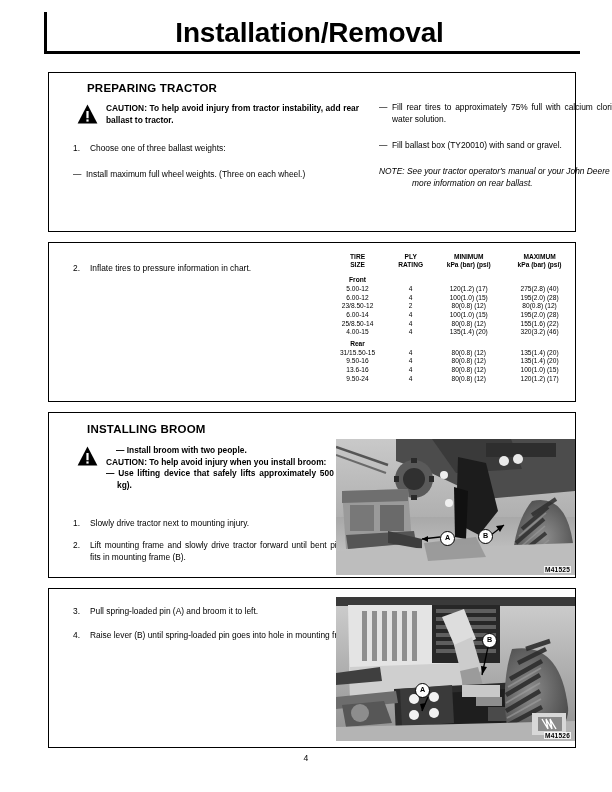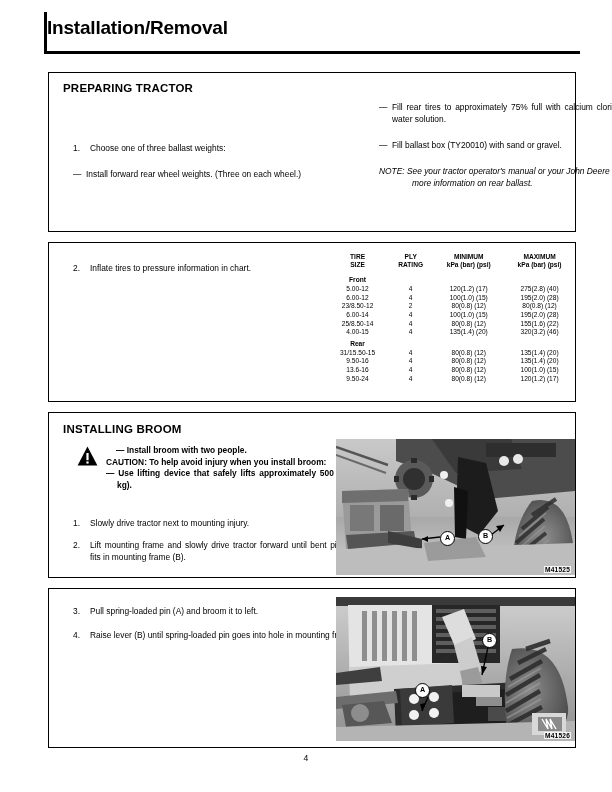--- a/index.html
+++ b/index.html
@@ -32,38 +32,39 @@
     height: 42px;
     border-left: 3px solid #000;
     border-bottom: 3px solid #000;
     box-sizing: border-box;
   }
   .header-title {
     position: absolute;
     left: 0;
     right: 8px;
     top: 5px;
-    text-align: left;
-    font-size: 19px;
+    text-align: center;
+    font-size: 28px;
     font-weight: bold;
     letter-spacing: -0.2px;
   }
 
   
   .panel {
     position: absolute;
     border: 1.5px solid #000;
     box-sizing: border-box;
     background: #fff;
   }
 
   .sec-title {
     font-size: 11.5px;
     font-weight: bold;
     letter-spacing: 0.2px;
+    margin-left: 24px;
   }
 
   .body-txt {
     font-size: 8.4px;
     line-height: 12.2px;
     text-align: justify;
   }
   .body-txt.nojust { text-align: left; }
 
   .bold-txt {
@@ -196,29 +197,37 @@
 <div class="page">
 
   <div class="header">
     <div class="header-title">Installation/Removal</div>
   </div>
 
   <div class="panel" style="left:48px; top:72px; width:528px; height:160px;">
 
     <div class="sec-title" style="position:absolute; left:14px; top:9px;">PREPARING TRACTOR</div>
 
+    <div class="caution" style="position:absolute; left:24px; top:30px; width:253px;">
+      <svg class="tri" viewBox="0 0 21 20">
+        <polygon points="10.5,0.6 20.4,19.4 0.6,19.4" fill="#000"></polygon>
+        <rect x="9.4" y="7.0" width="2.2" height="7.2" fill="#fff"></rect>
+        <rect x="9.4" y="15.4" width="2.2" height="2.2" fill="#fff"></rect>
+      </svg>
+      <div class="bold-txt">CAUTION: To help avoid injury from tractor instability, add rear ballast to tractor.</div>
+    </div>
 
     <div class="num-item" style="position:absolute; left:24px; top:69px; width:255px;">
       <span class="body-txt num">1.</span>
       <div class="body-txt nojust">Choose one of three ballast weights:</div>
     </div>
 
     <div class="dash-item" style="position:absolute; left:24px; top:95px; width:256px;">
       <span class="body-txt dash">—</span>
-      <div class="body-txt" style="text-indent:0;">Install forward rear wheel weights. (Three on each wheel.)</div>
+      <div class="body-txt" style="text-indent:0;">Install maximum full wheel weights. (Three on each wheel.)</div>
     </div>
 
     <div class="dash-item" style="position:absolute; left:330px; top:28px; width:232px;">
       <span class="body-txt dash">—</span>
       <div class="body-txt">Fill rear tires to approximately 75% full with calcium cloride-water solution.</div>
     </div>
 
     <div class="dash-item" style="position:absolute; left:330px; top:66px; width:232px;">
       <span class="body-txt dash">—</span>
       <div class="body-txt nojust">Fill ballast box (TY20010) with sand or gravel.</div>

